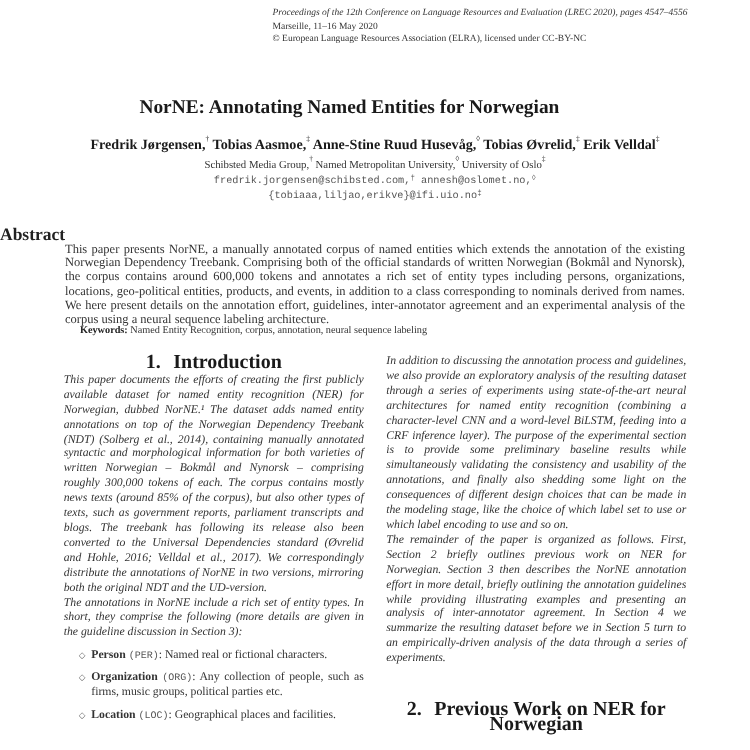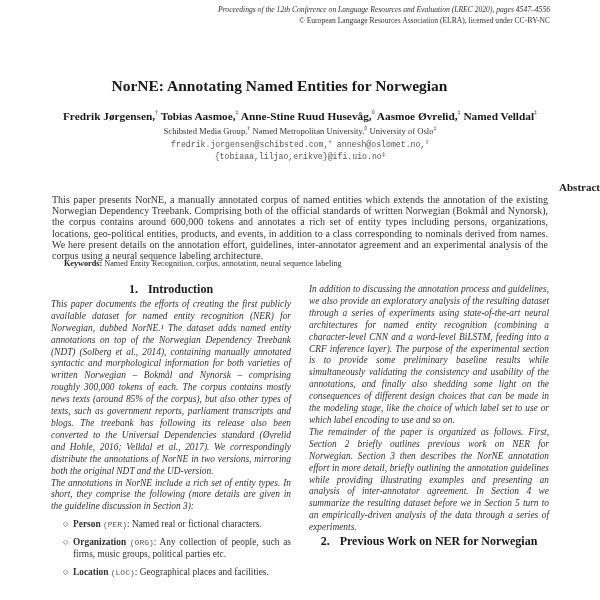--- a/index.html
+++ b/index.html
@@ -1,55 +1,56 @@
 <!DOCTYPE html>
 <html><head>
 <meta charset="utf-8">
 <style>
   html, body { margin:0; padding:0; background:#ffffff; }
   body { width:600px; height:600px; overflow:hidden; position:relative; color:#222; font-family:"Liberation Serif", serif; }
-  .hdr { position:absolute; right:50px; top:5px; text-align:right; font-size:7.6px; line-height:10.5px; color:#333; }
+  .hdr { position:absolute; right:50px; top:5px; font-size:7.6px; line-height:10.5px; color:#333; }
   .hdr .l1 { font-style:italic; }
   .title { position:absolute; left:0; width:559px; top:77px; text-align:center; font-weight:bold; font-size:15.5px; color:#1a1a1a; }
   .authors { position:absolute; left:0; width:600px; top:110px; text-align:center; font-weight:bold; font-size:11.3px; color:#1a1a1a; }
   .affil { position:absolute; left:0; width:600px; top:126px; text-align:center; font-size:8.6px; color:#333; }
   .email { position:absolute; left:0; width:600px; text-align:center; font-family:"Liberation Mono", monospace; font-size:8.2px; color:#555; }
   sup { font-size:6px; vertical-align:top; position:relative; top:-1px; font-weight:normal; }
-  .abs-title { position:absolute; left:0; width:600px; top:181px; text-align:right; font-weight:bold; font-size:11px; }
+  .abs-title { position:absolute; left:0; width:600px; top:181px; text-align:left; font-weight:bold; font-size:14px; }
   .abs-text { position:absolute; left:52px; width:496px; top:194px; font-size:10px; line-height:11.2px; text-align:justify; color:#333; }
   .keywords { position:absolute; left:52px; width:496px; top:259px; font-size:8.2px; color:#333; }
   .keywords b { color:#222;padding-left:12px; }
   .col { position:absolute; top:284px; width:240px; font-size:9.4px; line-height:11.9px; text-align:justify; color:#333; }
   .col.left { left:51px; }
   .col.right { left:309px; }
-  .sec-h { text-align:center; font-weight:bold; font-size:12px; margin:0 0 3px 0; color:#1a1a1a; }
+  .sec-h { text-align:center; font-weight:bold; font-size:16px; margin:0 0 3px 0; color:#1a1a1a; }
   .sec-h .num { margin-right:10px; }
   .para { margin:0;font-style:italic; }
   .ul { list-style:none; margin:6px 0 0 0; padding:0 0 0 12px; }
   .ul li { position:relative; padding-left:10px; margin-bottom:6px; }
   .ul li .bullet { position:absolute; left:0; top:0; font-size:7px; color:#555; }
   .mono { font-family:"Liberation Mono", monospace; font-size:8px; color:#555; }
-  .right .sec-h { margin-top:2px; }
+  .right .sec-h { margin-top:28px; }
 </style>
 </head>
 <body>
 
 <div class="hdr">
   <div class="l1">Proceedings of the 12th Conference on Language Resources and Evaluation (LREC 2020), pages 4547–4556</div>
+  <div>Marseille, 11–16 May 2020</div>
   <div>© European Language Resources Association (ELRA), licensed under CC-BY-NC</div>
 </div>
 
 <div class="title">NorNE: Annotating Named Entities for Norwegian</div>
 
 <div class="authors">
   <span>Fredrik Jørgensen,</span><sup>†</sup>
   <span>Tobias Aasmoe,</span><sup>‡</sup>
   <span>Anne-Stine Ruud Husevåg,</span><sup>◊</sup>
-  <span>Aasmoe Øvrelid,</span><sup>‡</sup>
-  <span>Named Velldal</span><sup>‡</sup>
+  <span>Tobias Øvrelid,</span><sup>‡</sup>
+  <span>Erik Velldal</span><sup>‡</sup>
 </div>
 
 <div class="affil">
   <span>Schibsted Media Group,</span><sup>†</sup>
   <span>Named Metropolitan University,</span><sup>◊</sup>
   <span>University of Oslo</span><sup>‡</sup>
 </div>
 
 <div class="email" style="top:140px;">
   <span>fredrik.jorgensen@schibsted.com,</span><sup>†</sup>

